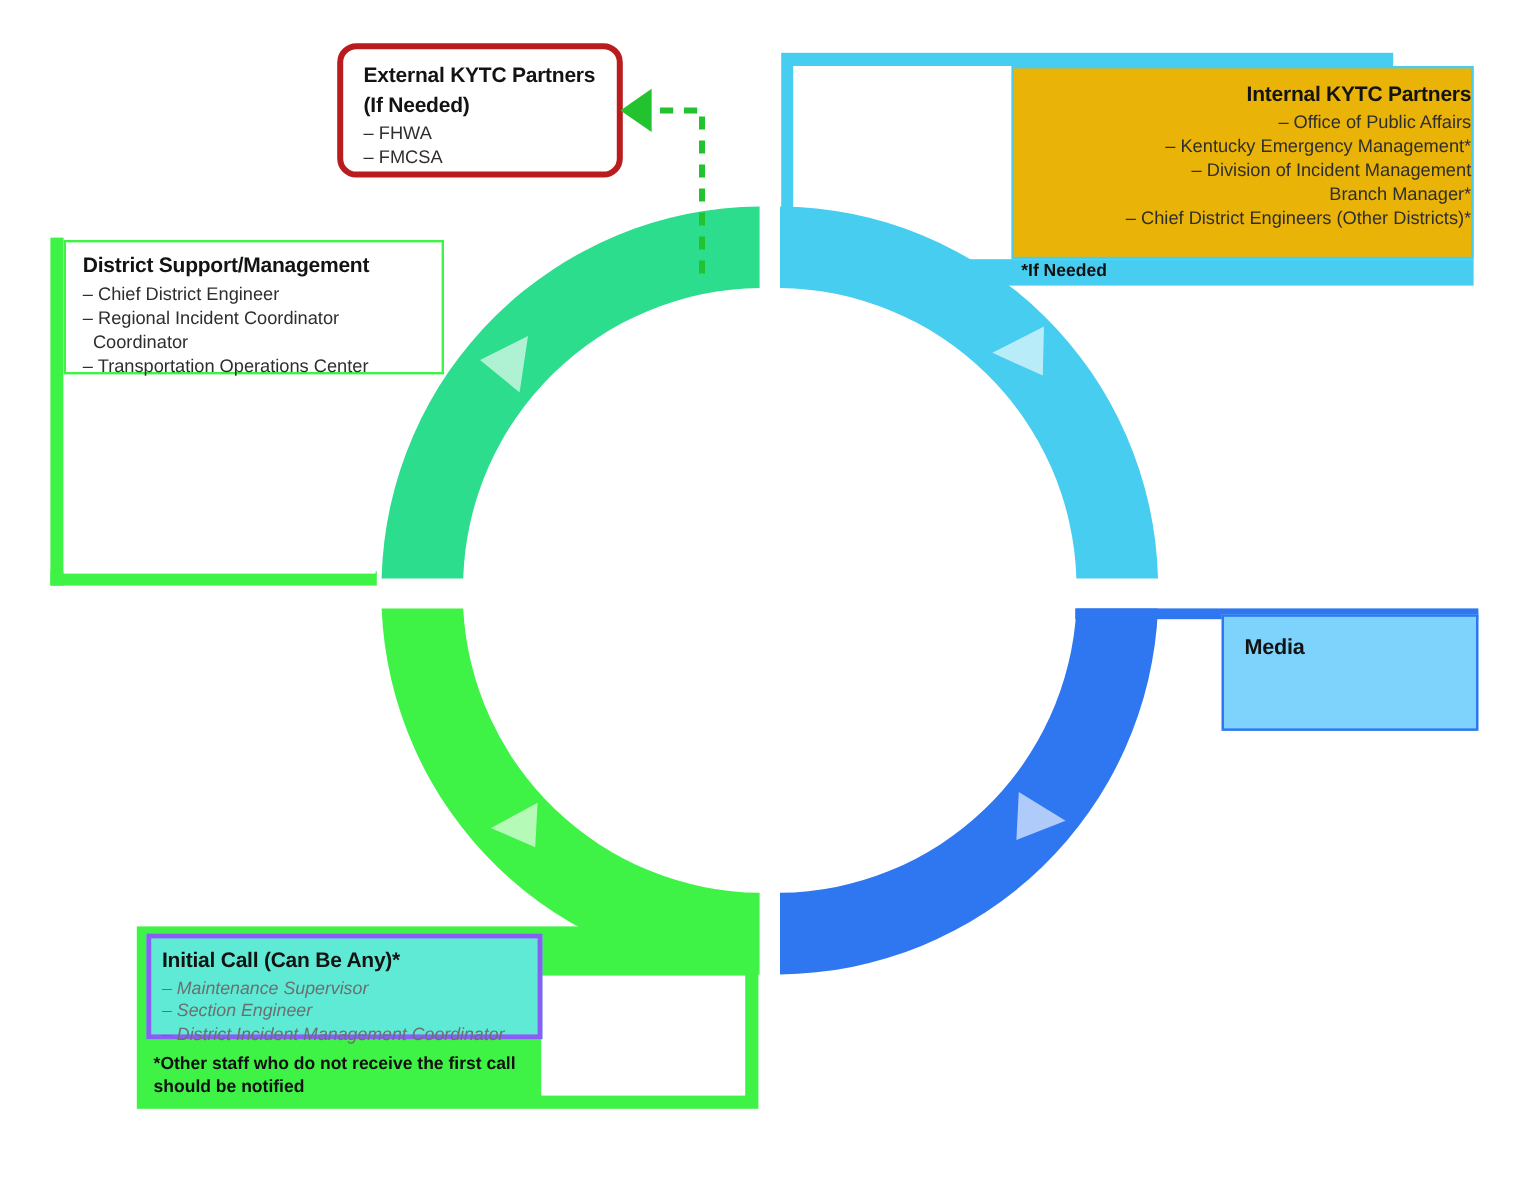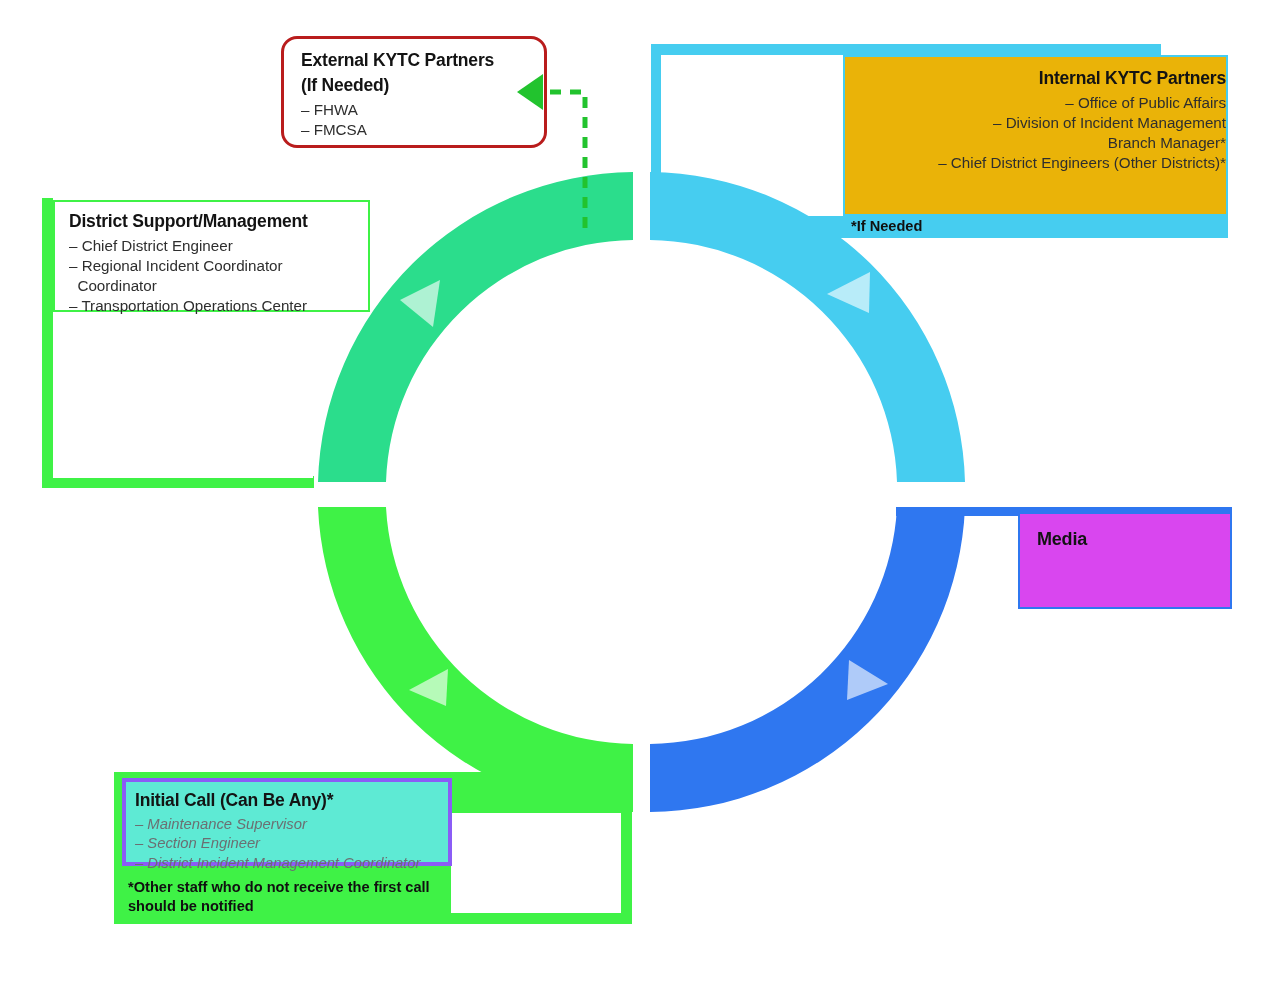--- a/index.html
+++ b/index.html
@@ -57,22 +57,22 @@
   .footnote {
     font-weight: bold;
     font-size: 14.6px;
     line-height: 1.32;
     color: #101010;
   }
 
   
   #external-box {
     left: 281px; top: 36px;
-    width: 266px; height: 112px;
-    border: 3px solid #b91c1c;
+    width: 238px; height: 112px;
+    border: 5px solid #b91c1c;
     border-radius: 16px;
     background: #ffffff;
     box-sizing: border-box;
     padding: 11px 0 0 17px;
   }
   #external-box .card-title { font-size: 17.5px; }
 
   
   #connector-svg {
     left: 505px; top: 60px;
@@ -136,21 +136,21 @@
 
   
   #media-bar {
     left: 896px; top: 507px;
     width: 336px; height: 9px;
     background: #2f77f0;
   }
   #media-box {
     left: 1018px; top: 512px;
     width: 214px; height: 97px;
-    background: #d946ef;
+    background: #7dd3fc;
     border: 2px solid #2f77f0;
     box-sizing: border-box;
     padding: 14px 0 0 17px;
   }
   #media-box .card-title { font-size: 18px; }
 
   
   #initial-green-block {
     left: 114px; top: 772px;
     width: 518px; height: 152px;
@@ -243,20 +243,21 @@
     <polygon fill="#22c32e" points="38,14 38,50 12,32"></polygon>
   </svg>
 
   <div class="abs" id="internal-frame-top"></div>
   <div class="abs" id="internal-frame-left"></div>
   <div class="abs" id="internal-frame-bottom"></div>
   <div class="abs" id="internal-box">
     <div class="card-title">Internal KYTC Partners</div>
     <ul class="card-list">
       <li class="dash-item">Office of Public Affairs</li>
+      <li class="dash-item">Kentucky Emergency Management*</li>
       <li class="dash-item">Division of Incident Management</li>
       <li>  Branch Manager*</li>
       <li class="dash-item">Chief District Engineers (Other Districts)*</li>
     </ul>
   </div>
   <div class="abs footnote" id="internal-footnote">*If Needed</div>
 
   <div class="abs" id="media-bar"></div>
   <div class="abs" id="media-box">
     <div class="card-title">Media</div>

